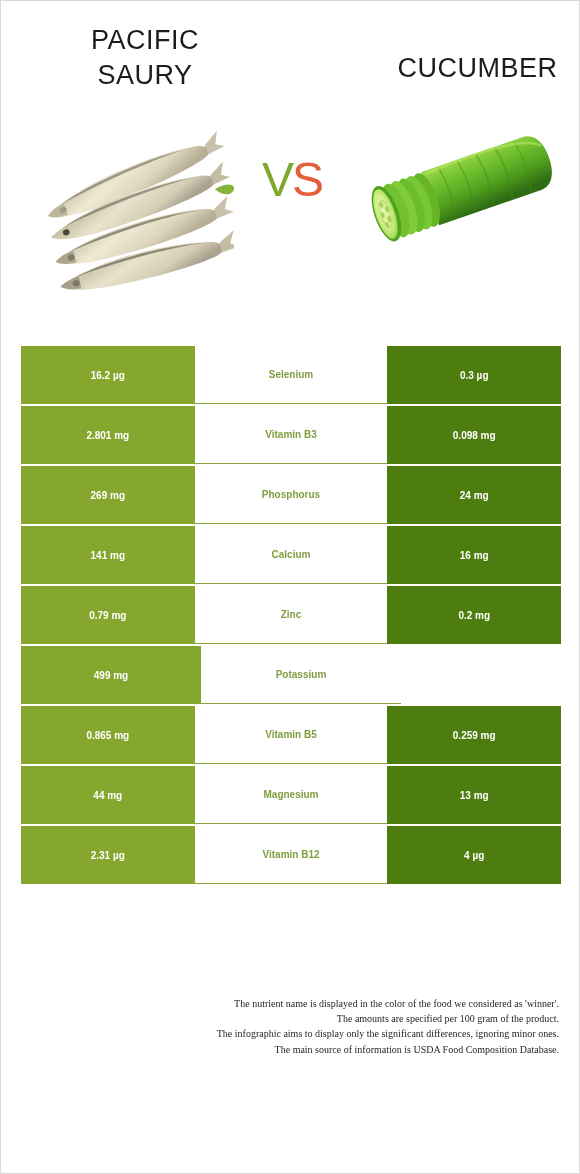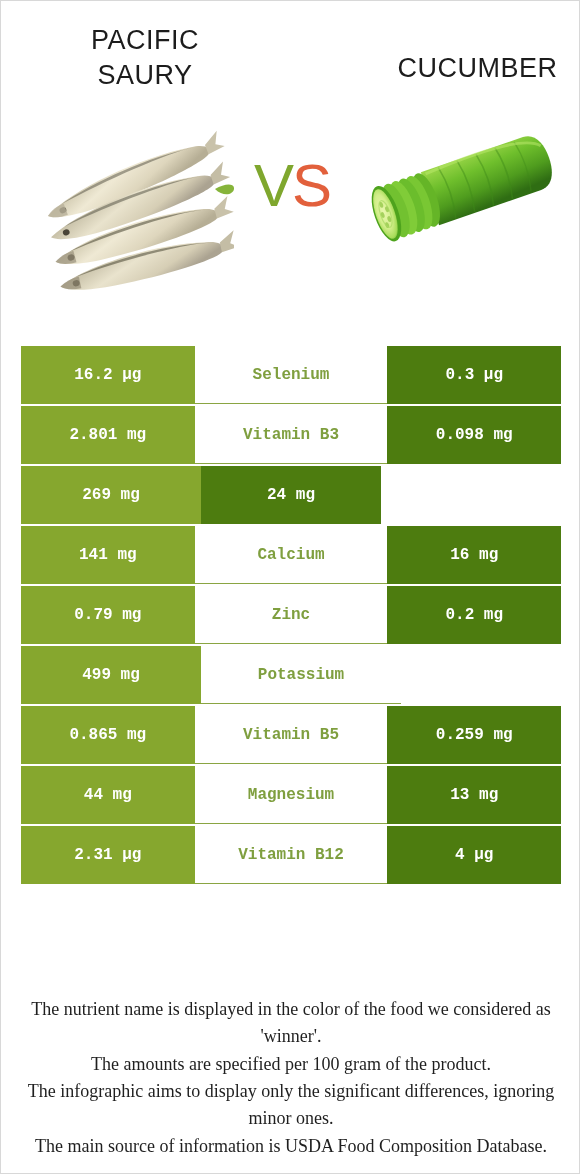--- a/index.html
+++ b/index.html
@@ -57,21 +57,21 @@
     width: 580px;
     height: 225px;
   }
 
   .vs {
     position: absolute;
     left: 236px;
     top: 55px;
     width: 110px;
     text-align: center;
-    font-size: 60px;
+    font-size: 48px;
     font-weight: 400;
     line-height: 1;
     letter-spacing: -2px;
     font-family: "Liberation Sans", sans-serif;
   }
   .vs .v { color: #7FA72E; }
   .vs .s { color: #E2603C; }
 
   
   .food-left {
@@ -98,23 +98,23 @@
     width: 100%;
     height: 58px;
     margin-bottom: 2px;
   }
   .row:last-child { margin-bottom: 8px; }
 
   .cell {
     display: flex;
     align-items: center;
     justify-content: center;
-    font-size: 16px;
+    font-size: 10px;
     font-weight: 600;
-    font-family: Liberation Mono, monospace;
+    font-family: Liberation Sans, sans-serif;
     height: 100%;
     text-align: right;
   }
   .cell-left {
     width: 180px;
     background: #86A72E;
     color: #ffffff;
   }
   .cell-mid {
     width: 200px;
@@ -128,23 +128,23 @@
     background: #4d7c0f;
     color: #ffffff;
   }
 
   
   .footer {
     position: absolute;
     top: 995px;
     left: 22px;
     width: 536px;
-    text-align: center;
+    text-align: right;
     font-family: "Liberation Serif", serif;
-    font-size: 18px;
+    font-size: 10px;
     line-height: 1.52;
     color: #1f1f1f;
   }
   .footer p { margin: 0; }
 </style>
 </head>
 <body>
 
 <div class="page">
 
@@ -273,20 +273,21 @@
     </div>
 
     <div class="row">
       <div class="cell cell-left">2.801 mg</div>
       <div class="cell cell-mid">Vitamin B3</div>
       <div class="cell cell-right">0.098 mg</div>
     </div>
 
     <div class="row">
       <div class="cell cell-left">269 mg</div>
+      <div class="cell cell-mid">Phosphorus</div>
       <div class="cell cell-right">24 mg</div>
     </div>
 
     <div class="row">
       <div class="cell cell-left">141 mg</div>
       <div class="cell cell-mid">Calcium</div>
       <div class="cell cell-right">16 mg</div>
     </div>
 
 

